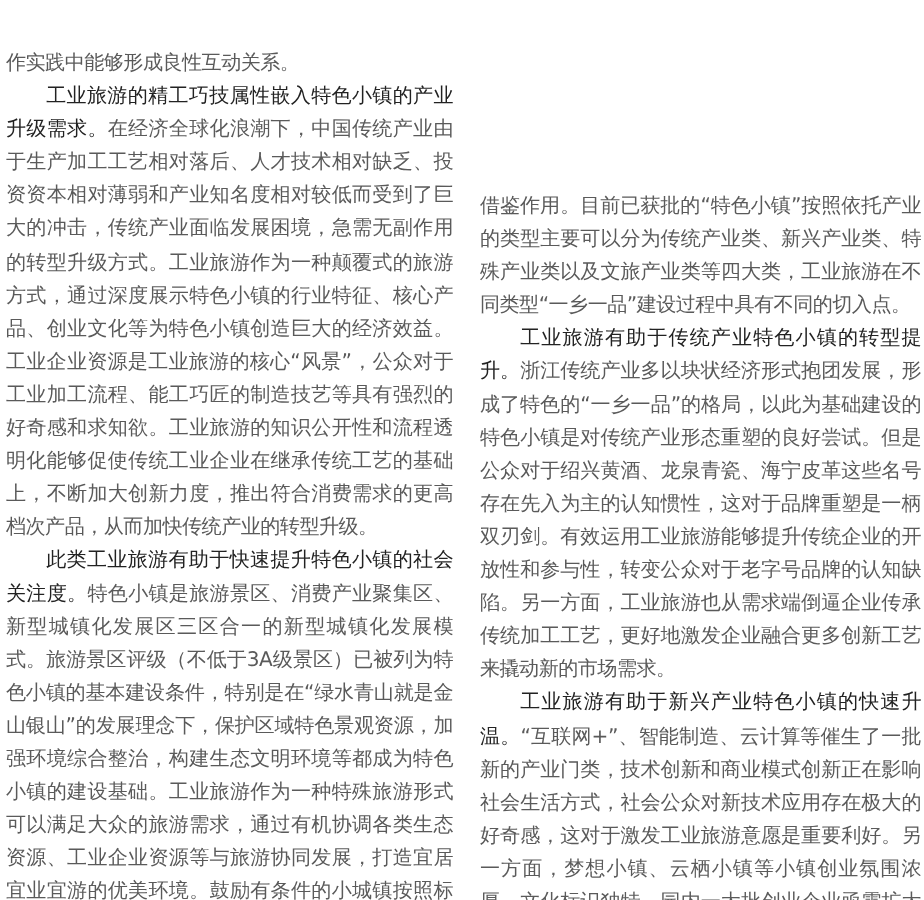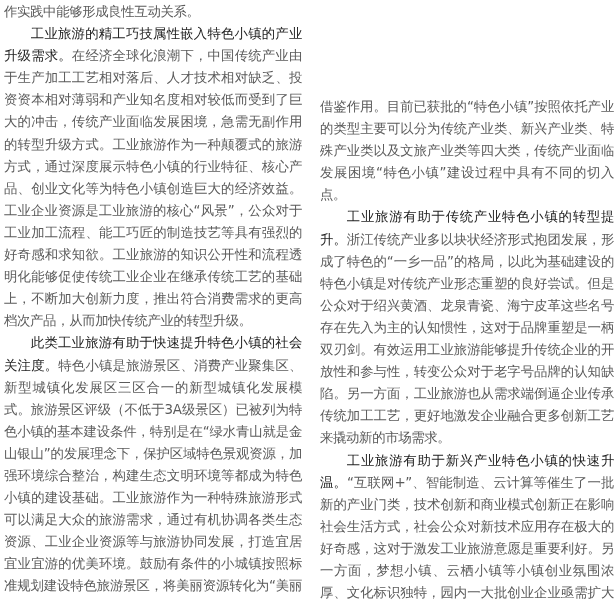--- a/index.html
+++ b/index.html
@@ -13,31 +13,31 @@
     font-size: 13.4px;
     line-height: 22.1px;
     color: #5a5a5a;
     text-align: justify;
     text-justify: inter-character;
     letter-spacing: -0.35px;
   }
   .col-left { left: 4px; top: 1px; }
   .col-right { left: 320px; top: 96px; width: 294px; }
   .para { margin: 0; text-indent: 2em; }
-  .para.cont { text-indent: 0; }
+  .para.cont { text-indent: 0; margin-top: 31px; }
   .lead { font-weight: normal; color: #222222; }
 </style>
 </head>
 <body>
 
 <div class="col col-left">
   <p class="para cont"><span>作实践中能够形成良性互动关系。</span></p>
   <p class="para"><span class="lead">工业旅游的精工巧技属性嵌入特色小镇的产业升级需求。</span><span>在经济全球化浪潮下，中国传统产业由于生产加工工艺相对落后、人才技术相对缺乏、投资资本相对薄弱和产业知名度相对较低而受到了巨大的冲击，传统产业面临发展困境，急需无副作用的转型升级方式。工业旅游作为一种颠覆式的旅游方式，通过深度展示特色小镇的行业特征、核心产品、创业文化等为特色小镇创造巨大的经济效益。工业企业资源是工业旅游的核心“风景”，公众对于工业加工流程、能工巧匠的制造技艺等具有强烈的好奇感和求知欲。工业旅游的知识公开性和流程透明化能够促使传统工业企业在继承传统工艺的基础上，不断加大创新力度，推出符合消费需求的更高档次产品，从而加快传统产业的转型升级。</span></p>
   <p class="para"><span class="lead">此类工业旅游有助于快速提升特色小镇的社会关注度。</span><span>特色小镇是旅游景区、消费产业聚集区、新型城镇化发展区三区合一的新型城镇化发展模式。旅游景区评级（不低于3A级景区）已被列为特色小镇的基本建设条件，特别是在“绿水青山就是金山银山”的发展理念下，保护区域特色景观资源，加强环境综合整治，构建生态文明环境等都成为特色小镇的建设基础。工业旅游作为一种特殊旅游形式可以满足大众的旅游需求，通过有机协调各类生态资源、工业企业资源等与旅游协同发展，打造宜居宜业宜游的优美环境。鼓励有条件的小城镇按照标准规划建设特色旅游景区，将美丽资源转化为“美丽经济”，实现区域经济可持续发展。</span></p>
 
 </div>
 
 <div class="col col-right">
-  <p class="para cont"><span>借鉴作用。目前已获批的“特色小镇”按照依托产业的类型主要可以分为传统产业类、新兴产业类、特殊产业类以及文旅产业类等四大类，传统产业面临发展困境“特色小镇”建设过程中具有不同的切入点。</span></p>
+  <p class="para cont"><span>借鉴作用。目前已获批的“特色小镇”按照依托产业的类型主要可以分为传统产业类、新兴产业类、特殊产业类以及文旅产业类等四大类，工业旅游在不同类型“一乡一品”建设过程中具有不同的切入点。</span></p>
   <p class="para"><span class="lead">工业旅游有助于传统产业特色小镇的转型提升。</span><span>浙江传统产业多以块状经济形式抱团发展，形成了特色的“一乡一品”的格局，以此为基础建设的特色小镇是对传统产业形态重塑的良好尝试。但是公众对于绍兴黄酒、龙泉青瓷、海宁皮革这些名号存在先入为主的认知惯性，这对于品牌重塑是一柄双刃剑。有效运用工业旅游能够提升传统企业的开放性和参与性，转变公众对于老字号品牌的认知缺陷。另一方面，工业旅游也从需求端倒逼企业传承传统加工工艺，更好地激发企业融合更多创新工艺来撬动新的市场需求。</span></p>
   <p class="para"><span class="lead">工业旅游有助于新兴产业特色小镇的快速升温。</span><span>“互联网+”、智能制造、云计算等催生了一批新的产业门类，技术创新和商业模式创新正在影响社会生活方式，社会公众对新技术应用存在极大的好奇感，这对于激发工业旅游意愿是重要利好。另一方面，梦想小镇、云栖小镇等小镇创业氛围浓厚、文化标识独特，园内一大批创业企业亟需扩大知名度，工业旅游为此提供了“廉价通道”。此类工业旅游有助于快速提升特色小镇的社会关注度，甚至通过商务旅游等方式为小镇带来潜在的商业合伙人。</span></p>
 
 </div>
 
 </body></html>

